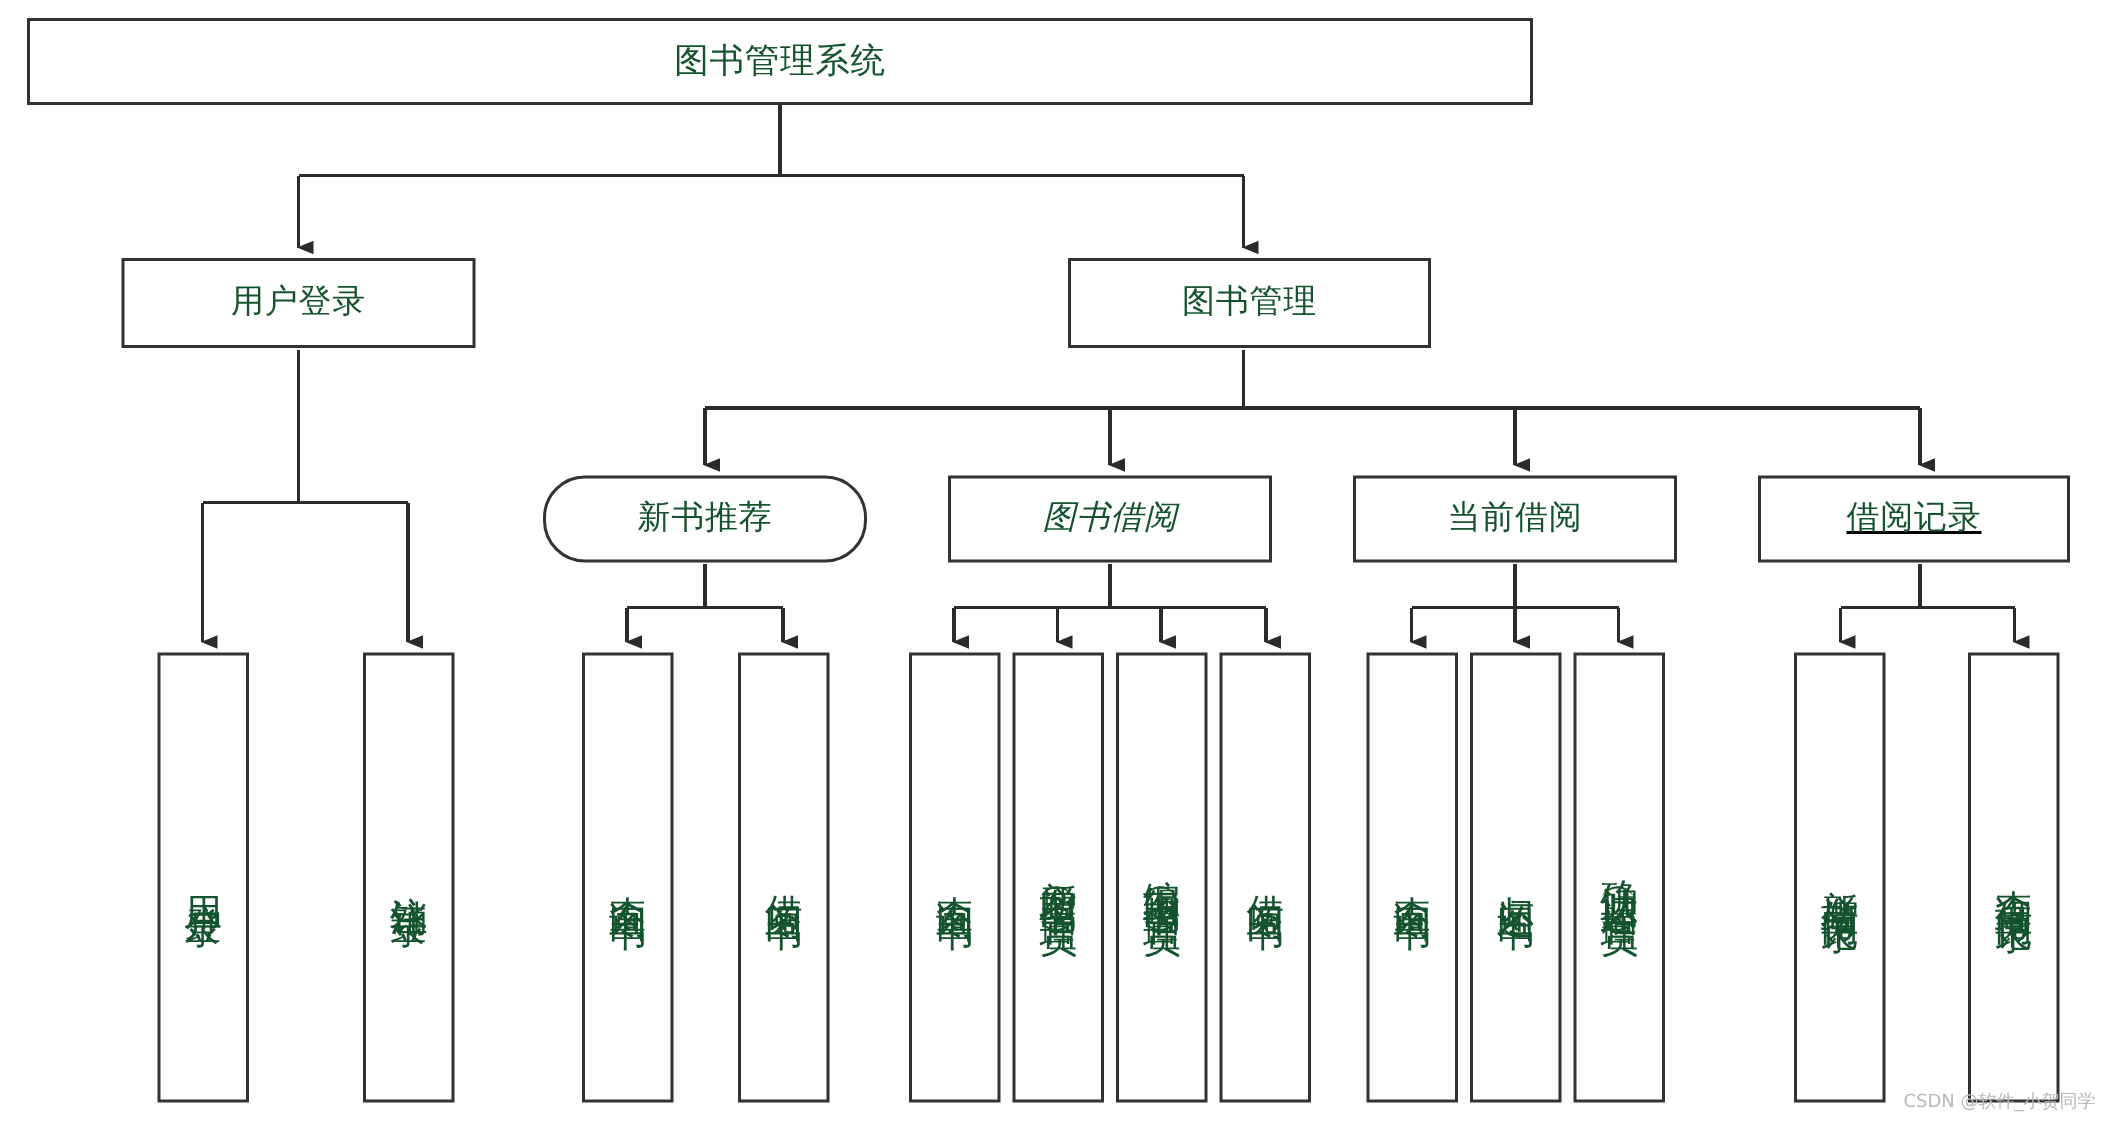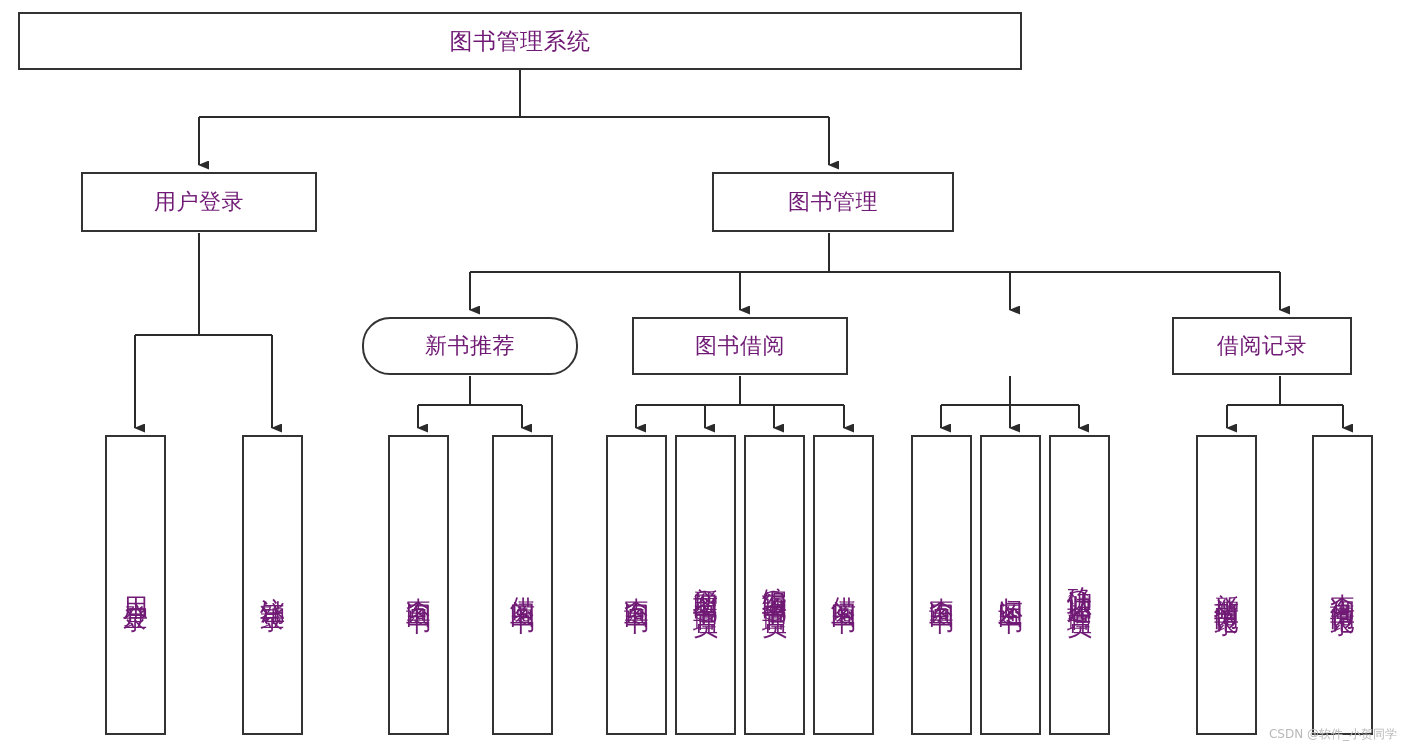--- a/index.html
+++ b/index.html
@@ -30,21 +30,21 @@
     position: absolute;
     box-sizing: border-box;
     background: #ffffff;
     border: 2px solid #333333;
     display: flex;
     align-items: center;
     justify-content: center;
     overflow: hidden;
   }
   .node .label {
-    color: #701a75;
+    color: #14532d;
     letter-spacing: 0.5px;
     white-space: nowrap;
     line-height: 1.15;
   }
   
   .node.horiz .label {
     font-size: 22px;
   }
   .node.root .label {
     font-size: 23px;
@@ -135,24 +135,27 @@
   <div class="node horiz" style="left:81px; top:172px; width:236px; height:60px;">
     <span class="label">用户登录</span>
   </div>
   <div class="node horiz" style="left:712px; top:172px; width:242px; height:60px;">
     <span class="label">图书管理</span>
   </div>
 
   <div class="node horiz" style="left:362px; top:317px; width:216px; height:58px;border-radius:28px;">
     <span class="label">新书推荐</span>
   </div>
-  <div class="node horiz" style="left:632px; top:317px; width:216px; height:58px;">
+  <div class="node horiz" style="left:632px; top:317px; width:216px; height:58px;font-style:italic;">
     <span class="label">图书借阅</span>
   </div>
-  <div class="node horiz" style="left:1172px; top:317px; width:180px; height:58px;">
+  <div class="node horiz" style="left:902px; top:317px; width:216px; height:58px;">
+    <span class="label">当前借阅</span>
+  </div>
+  <div class="node horiz" style="left:1172px; top:317px; width:208px; height:58px;text-decoration:underline;">
     <span class="label">借阅记录</span>
   </div>
 
   <div class="node vert" style="left:105px; top:435px; width:61px; height:300px;">
     <span class="label">用户登录</span>
   </div>
   <div class="node vert" style="left:242px; top:435px; width:61px; height:300px;">
     <span class="label">注销登录</span>
   </div>
 

